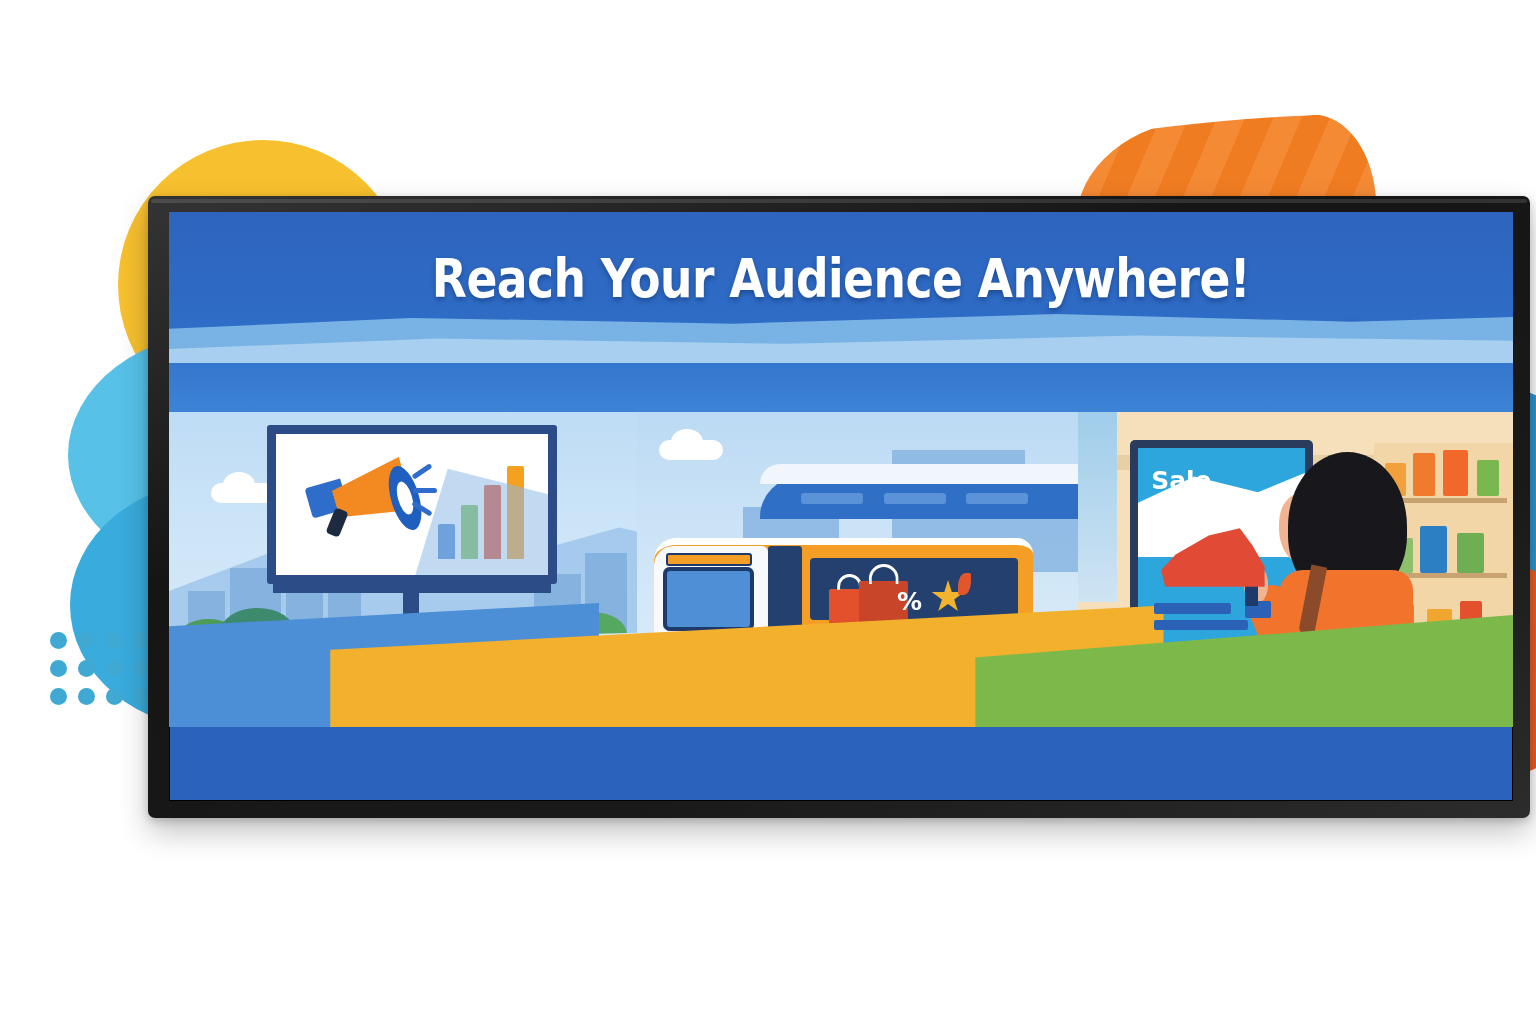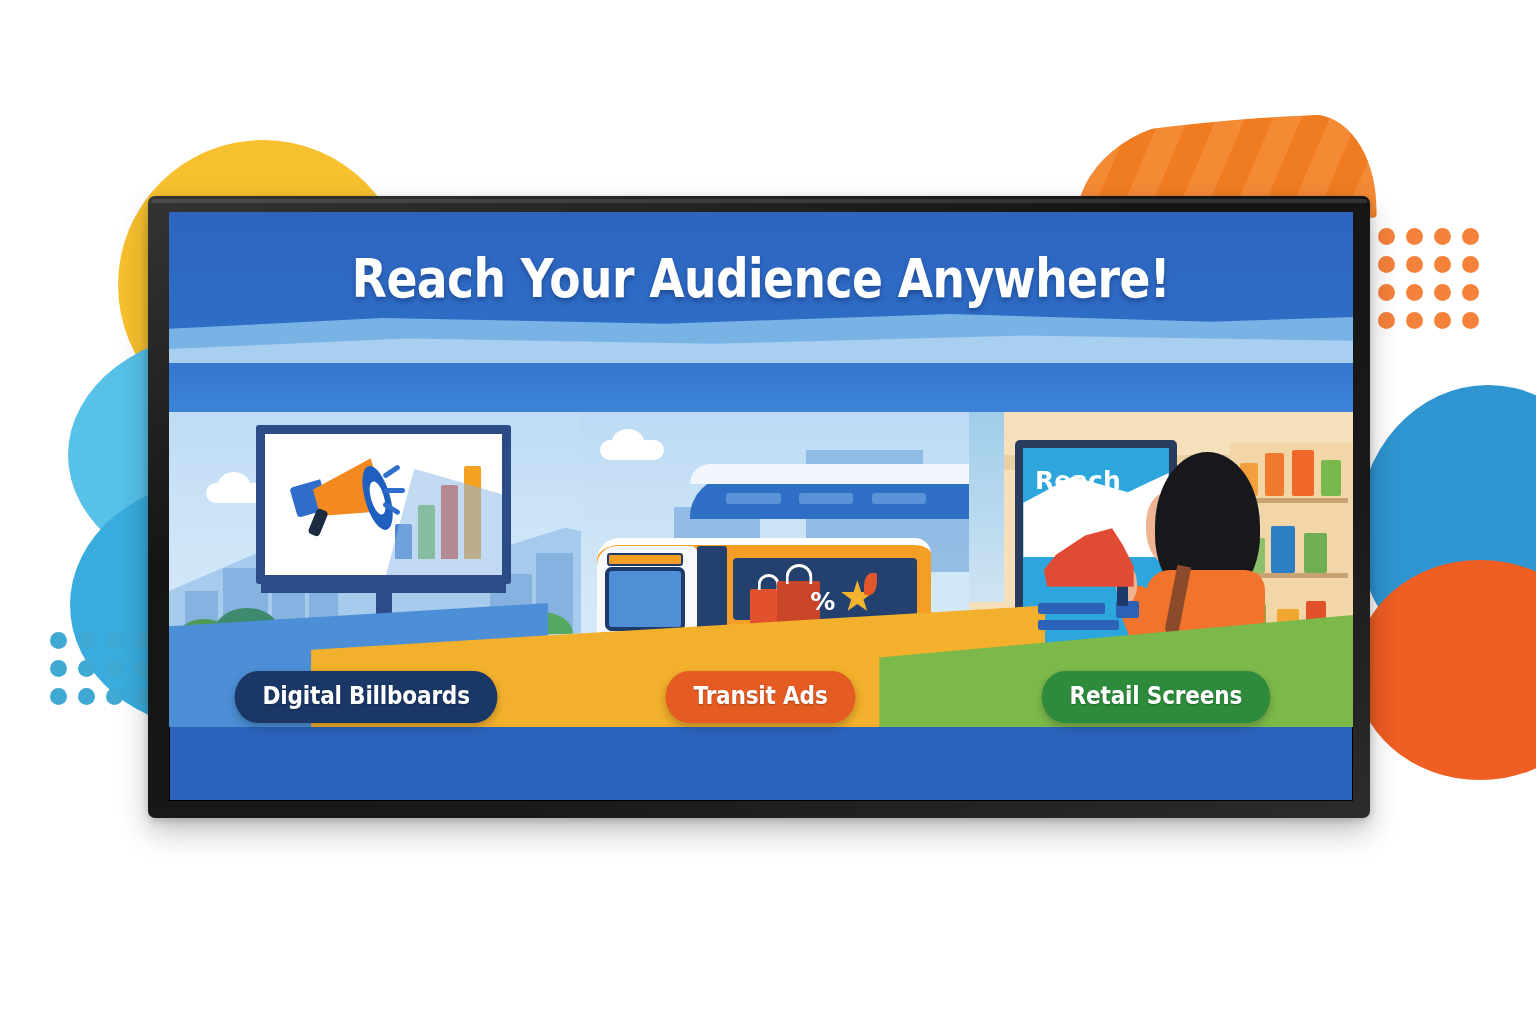--- a/index.html
+++ b/index.html
@@ -67,21 +67,21 @@
     left:1378px; top:228px;
     grid-template-columns:repeat(4,17px);
     grid-template-rows:repeat(4,17px);
   }
   .dots-right span{ background:#F4823A; }
 
   
   .tv{
     position:absolute;
     left:148px; top:196px;
-    width:1222px; height:622px;
+    width:1382px; height:622px;
     background:linear-gradient(160deg,#343434 0%, #151515 35%, #191919 70%, #2c2c2c 100%);
     border-radius:7px;
     padding:16px 17px 17px 21px;
     box-shadow:0 14px 30px rgba(0,0,0,.24), 0 3px 8px rgba(0,0,0,.18);
   }
   .tv::after{
     content:"";position:absolute;left:3px;right:3px;top:3px;height:4px;
     background:rgba(255,255,255,.12);border-radius:4px;
   }
   .screen{
@@ -616,21 +616,21 @@
           <div class="prod" style="left:10%;top:38%;width:18%;height:14%;background:#8CC06A;"></div>
           <div class="prod" style="left:33%;top:33%;width:20%;height:19%;background:#2D7FC4;"></div>
           <div class="prod" style="left:60%;top:36%;width:19%;height:16%;background:#6FAE52;"></div>
           <div class="prod" style="left:10%;top:64%;width:19%;height:16%;background:#79B356;"></div>
           <div class="prod" style="left:38%;top:66%;width:18%;height:14%;background:#F0A62F;"></div>
           <div class="prod" style="left:62%;top:63%;width:16%;height:17%;background:#E2502C;"></div>
         </div>
 
         <div class="kiosk">
           <div class="kiosk-screen">
-            <div class="sale-text">Reach</div>
+            <div class="sale-text">Sale</div>
             <div class="shoe">
               <div class="shoe-heel"></div>
               <div class="shoe-body"></div>
             </div>
             <div class="kbar" style="left:10%;top:78%;width:46%;height:6%;"></div>
             <div class="kbar" style="left:10%;top:87%;width:56%;height:5%;"></div>
             <div class="kbar" style="left:64%;top:77%;width:16%;height:9%;"></div>
           </div>
         </div>
         <div class="kiosk-stand"></div>
@@ -647,27 +647,16 @@
         </div>
       </div>
     </div>
 
     <div class="ground">
       <div class="gb gb-blue"></div>
       <div class="gb gb-gold"></div>
       <div class="gb gb-green"></div>
     </div>
 
-    <div class="pills">
-      <div class="pill-slot">
-        <div class="pill pill-billboards" style="background: rgb(27, 55, 102);">Digital Billboards</div>
-      </div>
-      <div class="pill-slot">
-        <div class="pill pill-transit" style="background: rgb(229, 92, 34);">Transit Ads</div>
-      </div>
-      <div class="pill-slot">
-        <div class="pill pill-retail" style="background: rgb(46, 139, 60);">Retail Screens</div>
-      </div>
-    </div>
 
 
   </div>
 </div>
 
 </body></html>

